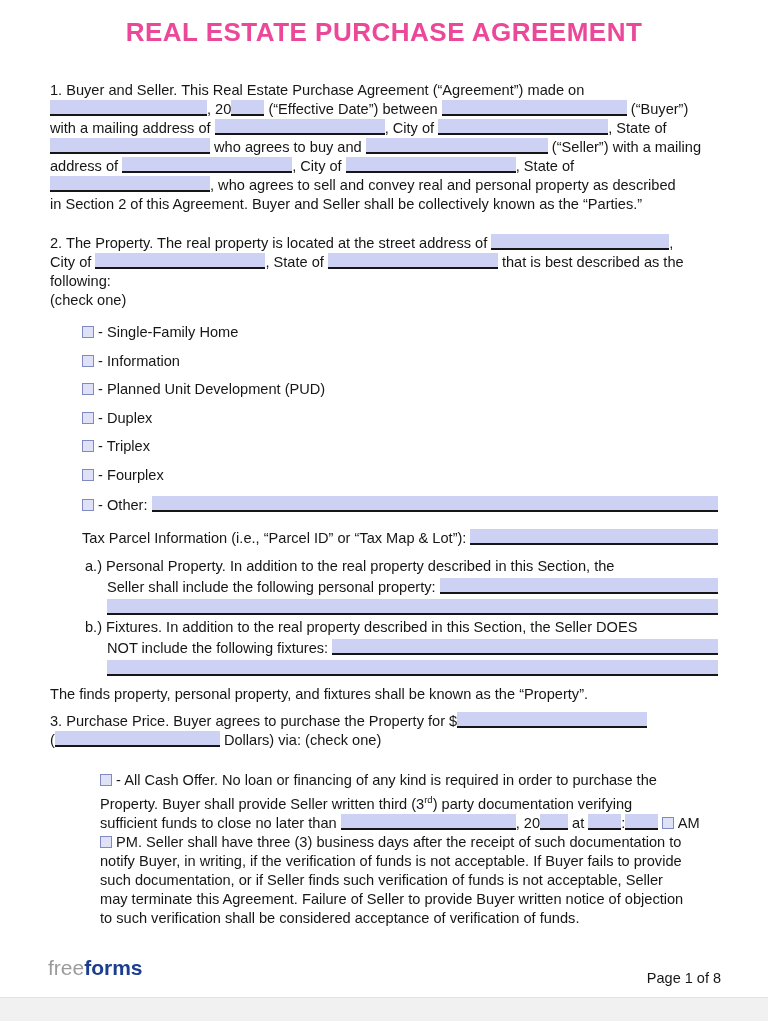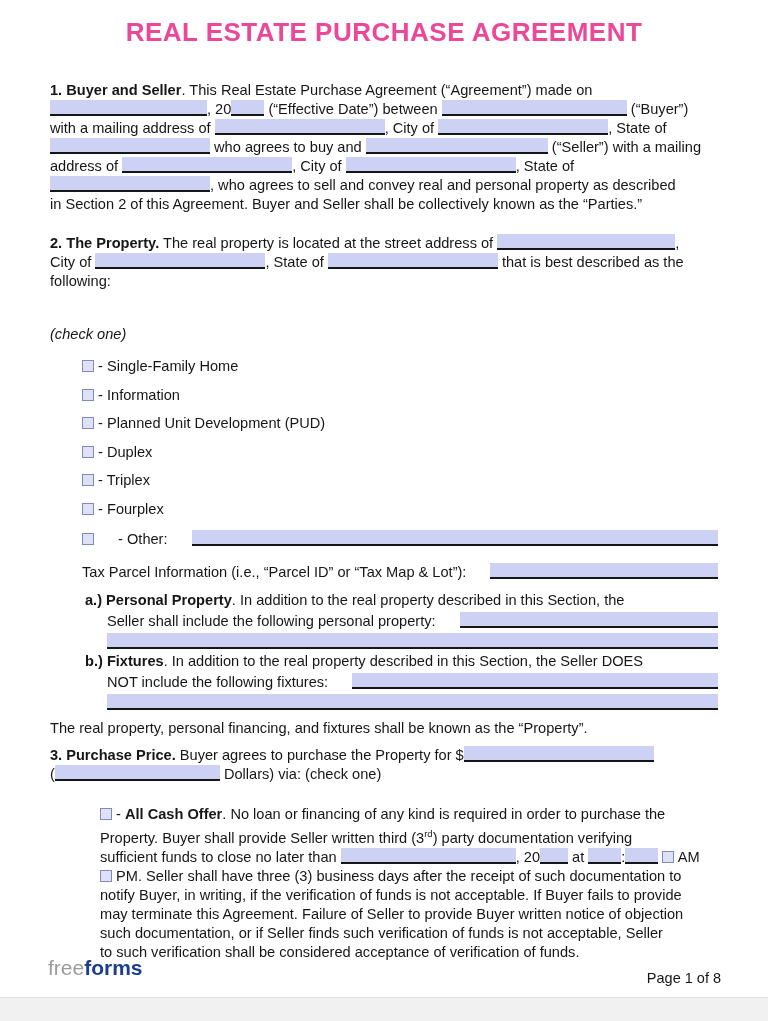--- a/index.html
+++ b/index.html
@@ -14,23 +14,23 @@
   .title{
     padding-top:17px;
     text-align:center;
     font-size:26px;
     font-weight:bold;
     letter-spacing:0.5px;
     color:#ec4899;
   }
   .content{margin:0 50px;font-size:14.6px;}
   .line{white-space:pre;line-height:19px;min-height:19px;}
-  .flexline{display:flex;align-items:baseline;gap:20px;}
+  .flexline{display:flex;align-items:baseline;}
   .flexline .txt{white-space:pre;flex:0 0 auto;}
-  .bold{font-weight:bold;}
+  .bold{font-weight:normal;}
   sup{font-size:9.5px;}
   .field{
     display:inline-block;
     height:14px;
     background:var(--field-fill,#cdd1f3);
     border-bottom:2px solid #161616;
     vertical-align:-2px;
   }
   .field.fill{flex:1 1 auto;}
   .flexline .field{position:relative;top:2px;}
@@ -38,21 +38,21 @@
     display:inline-block;
     width:10px;height:10px;
     background:var(--cb-fill,#dfe2f7);
     border:1.6px solid var(--cb-border,#8089c0);
     vertical-align:-1px;
   }
   .flexline .checkbox{position:relative;top:1px;}
   
   .sec1{margin-top:33px;}
   .sec2{margin-top:20px;}
-  .check-one{margin-top:34px;font-style:italic;}
+  .check-one{margin-top:0;}
   .checklist{margin-top:13px;margin-left:32px;}
   .checklist .line{margin-bottom:9.5px;}
   .taxparcel{margin-top:12px;margin-left:32px;}
   .hang{margin-left:57px;}
   .hang .line:first-child{margin-left:-22px;}
   .suba{margin-top:9px;}
   .subb{margin-top:2px;}
   .knownas{margin-top:8px;}
   .sec3{margin-top:8px;}
   .cash{margin-top:21px;margin-left:50px;}
@@ -103,33 +103,33 @@
     <div class="para hang suba">
         <div class="line"><span class="txt bold">a.) Personal Property</span><span class="txt">. In addition to the real property described in this Section, the</span></div>
         <div class="line flexline"><span class="txt">Seller shall include the following personal property: </span><span class="field fill"></span></div>
         <div class="line flexline"><span class="field fill"></span></div>
       </div>
     <div class="para hang subb">
         <div class="line"><span class="txt bold">b.) Fixtures</span><span class="txt">. In addition to the real property described in this Section, the Seller DOES</span></div>
         <div class="line flexline"><span class="txt">NOT include the following fixtures: </span><span class="field fill"></span></div>
         <div class="line flexline"><span class="field fill"></span></div>
       </div>
-    <div class="line knownas">The real property, personal financing, and fixtures shall be known as the “Property”.</div>
+    <div class="line knownas">The finds property, personal property, and fixtures shall be known as the “Property”.</div>
     <div class="para sec3">
         <div class="line"><span class="txt bold">3. Purchase Price.</span><span class="txt"> Buyer agrees to purchase the Property for $</span><span class="field" style="width: 190px;"></span></div>
         <div class="line"><span class="txt">(</span><span class="field" style="width: 165px;"></span><span class="txt"> Dollars) via: (check one)</span></div>
       </div>
     <div class="para cash">
         <div class="line"><span class="checkbox"></span><span class="txt"> - </span><span class="txt bold">All Cash Offer</span><span class="txt">. No loan or financing of any kind is required in order to purchase the</span></div>
         <div class="line"><span class="txt">Property. Buyer shall provide Seller written third (3</span><sup class="txt">rd</sup><span class="txt">) party documentation verifying</span></div>
         <div class="line"><span class="txt">sufficient funds to close no later than </span><span class="field" style="width: 175px;"></span><span class="txt">, 20</span><span class="field" style="width: 28px;"></span><span class="txt"> at </span><span class="field" style="width: 33px;"></span><span class="txt">:</span><span class="field" style="width: 33px;"></span><span class="txt"> </span><span class="checkbox"></span><span class="txt"> AM</span></div>
         <div class="line"><span class="checkbox"></span><span class="txt"> PM. Seller shall have three (3) business days after the receipt of such documentation to</span></div>
         <div class="line"><span class="txt">notify Buyer, in writing, if the verification of funds is not acceptable. If Buyer fails to provide</span></div>
+        <div class="line"><span class="txt">such documentation, or if Seller finds such verification of funds is not acceptable, Seller</span></div>
         <div class="line"><span class="txt">may terminate this Agreement. Failure of Seller to provide Buyer written notice of objection</span></div>
-        <div class="line"><span class="txt">such documentation, or if Seller finds such verification of funds is not acceptable, Seller</span></div>
         <div class="line"><span class="txt">to such verification shall be considered acceptance of verification of funds.</span></div>
       </div>
   </div>
 
   <div class="logo"><span class="free">free</span><span class="forms">forms</span></div>
 
   <div class="initials"><span class="bold">Buyer’s Initials</span><span class="field"></span><span class="bold">Seller’s Initials</span><span class="field"></span></div>
 
   <div class="pagenum">Page 1 of 8</div>
 

